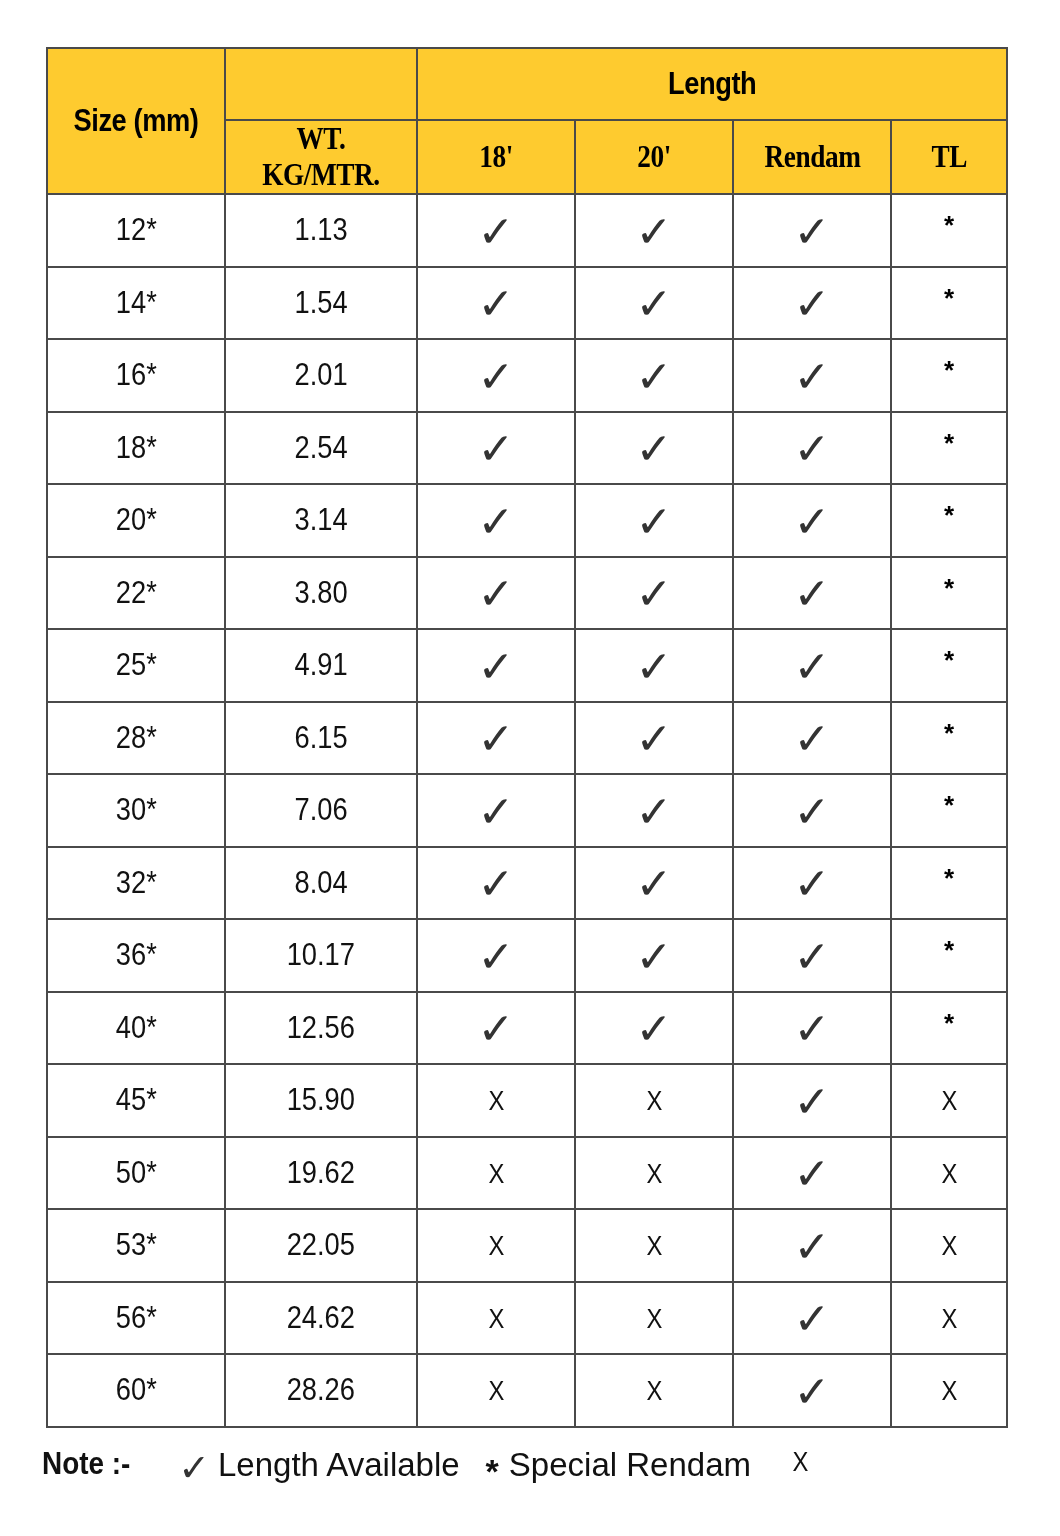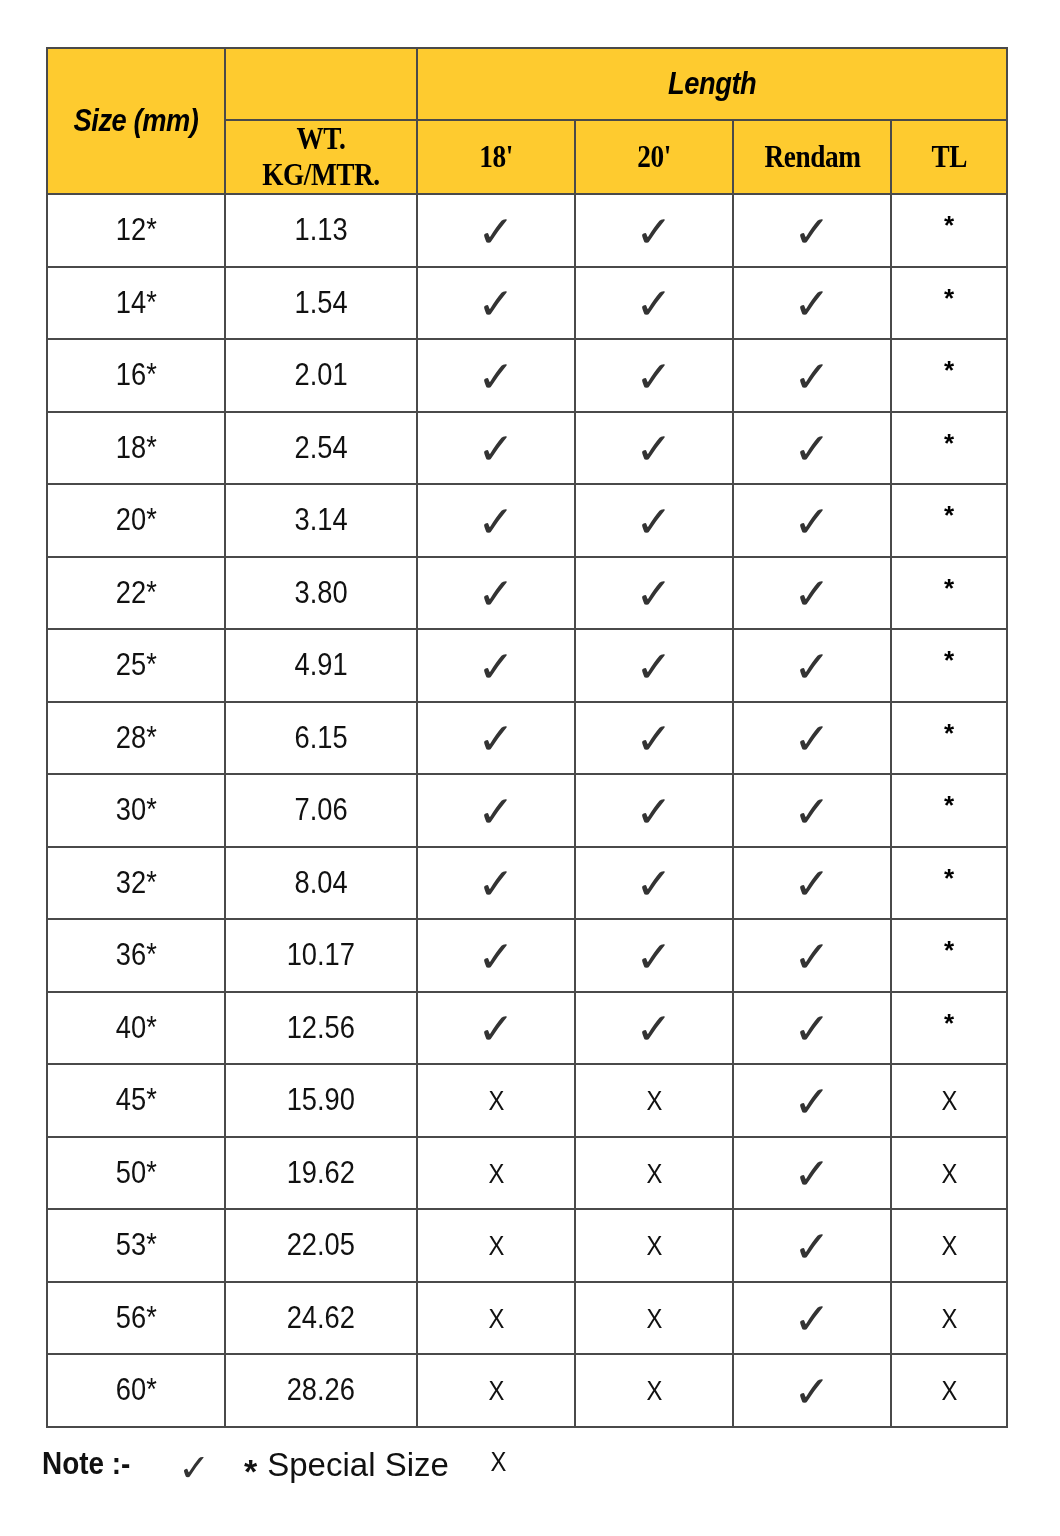--- a/index.html
+++ b/index.html
@@ -1,21 +1,21 @@
 <!DOCTYPE html>
 <html><head>
 <meta charset="utf-8">
 <style>
   html, body { margin: 0; padding: 0; background: #ffffff; }
   body { width: 1060px; height: 1536px; position: relative; font-family: "Liberation Sans", sans-serif; }
   .tbl-wrap { position: absolute; left: 46px; top: 47px; width: 960px; }
   table { border-collapse: collapse; width: 960px; table-layout: fixed; }
   th, td { border: 2px solid #4a4a4a; text-align: center; vertical-align: middle; padding: 0; }
   th { background: #fecb2f; color: #000; font-weight: bold; font-size: 31px; letter-spacing: -0.5px; }
-  .h1 th { height: 70px; font-style: italic; }
+  .h1 th { height: 70px; }
   .h2 th { height: 70px; font-family: Liberation Serif, serif; }
   td { height: 70.5px; font-size: 31px; color: #111; }
   td.size { font-weight: normal; }
   .narrow { display: inline-block; transform: scaleX(0.88); }
   .check { font-family: "DejaVu Sans", sans-serif; font-size: 44px; color: #333; line-height: 1; display: inline-block; transform: translateY(2px); }
   .star { font-size: 26px; font-weight: bold; color: #000; display: inline-block; transform: translateY(-6px); }
   .x { font-size: 28px; color: #111; display: inline-block; transform: scaleX(0.85); }
   .note { position: absolute; left: 42px; top: 1446px; height: 44px; display: flex; font-size: 33px; color: #111; white-space: nowrap; }
   .note .lbl { font-weight: bold; font-size: 31px; transform: scaleX(0.9); transform-origin: left; display: inline-block; margin-right: 38px; }
   .note .ic-check { font-family: "DejaVu Sans", sans-serif; font-size: 38px; color: #333; margin-right: 8px; }
@@ -186,16 +186,17 @@
           <td><span class="check">✓</span></td>
           <td><span class="x">X</span></td>
         </tr>
       </tbody>
   </table>
 </div>
 
 <div class="note">
   <span class="lbl">Note :-</span>
   <span class="ic-check">✓</span>
+  <span>Length Available</span>
   <span class="ic-star">*</span>
-  <span>Special Size</span>
+  <span>Special Rendam</span>
   <span class="ic-x">X</span>
 </div>
 
 </body></html>

